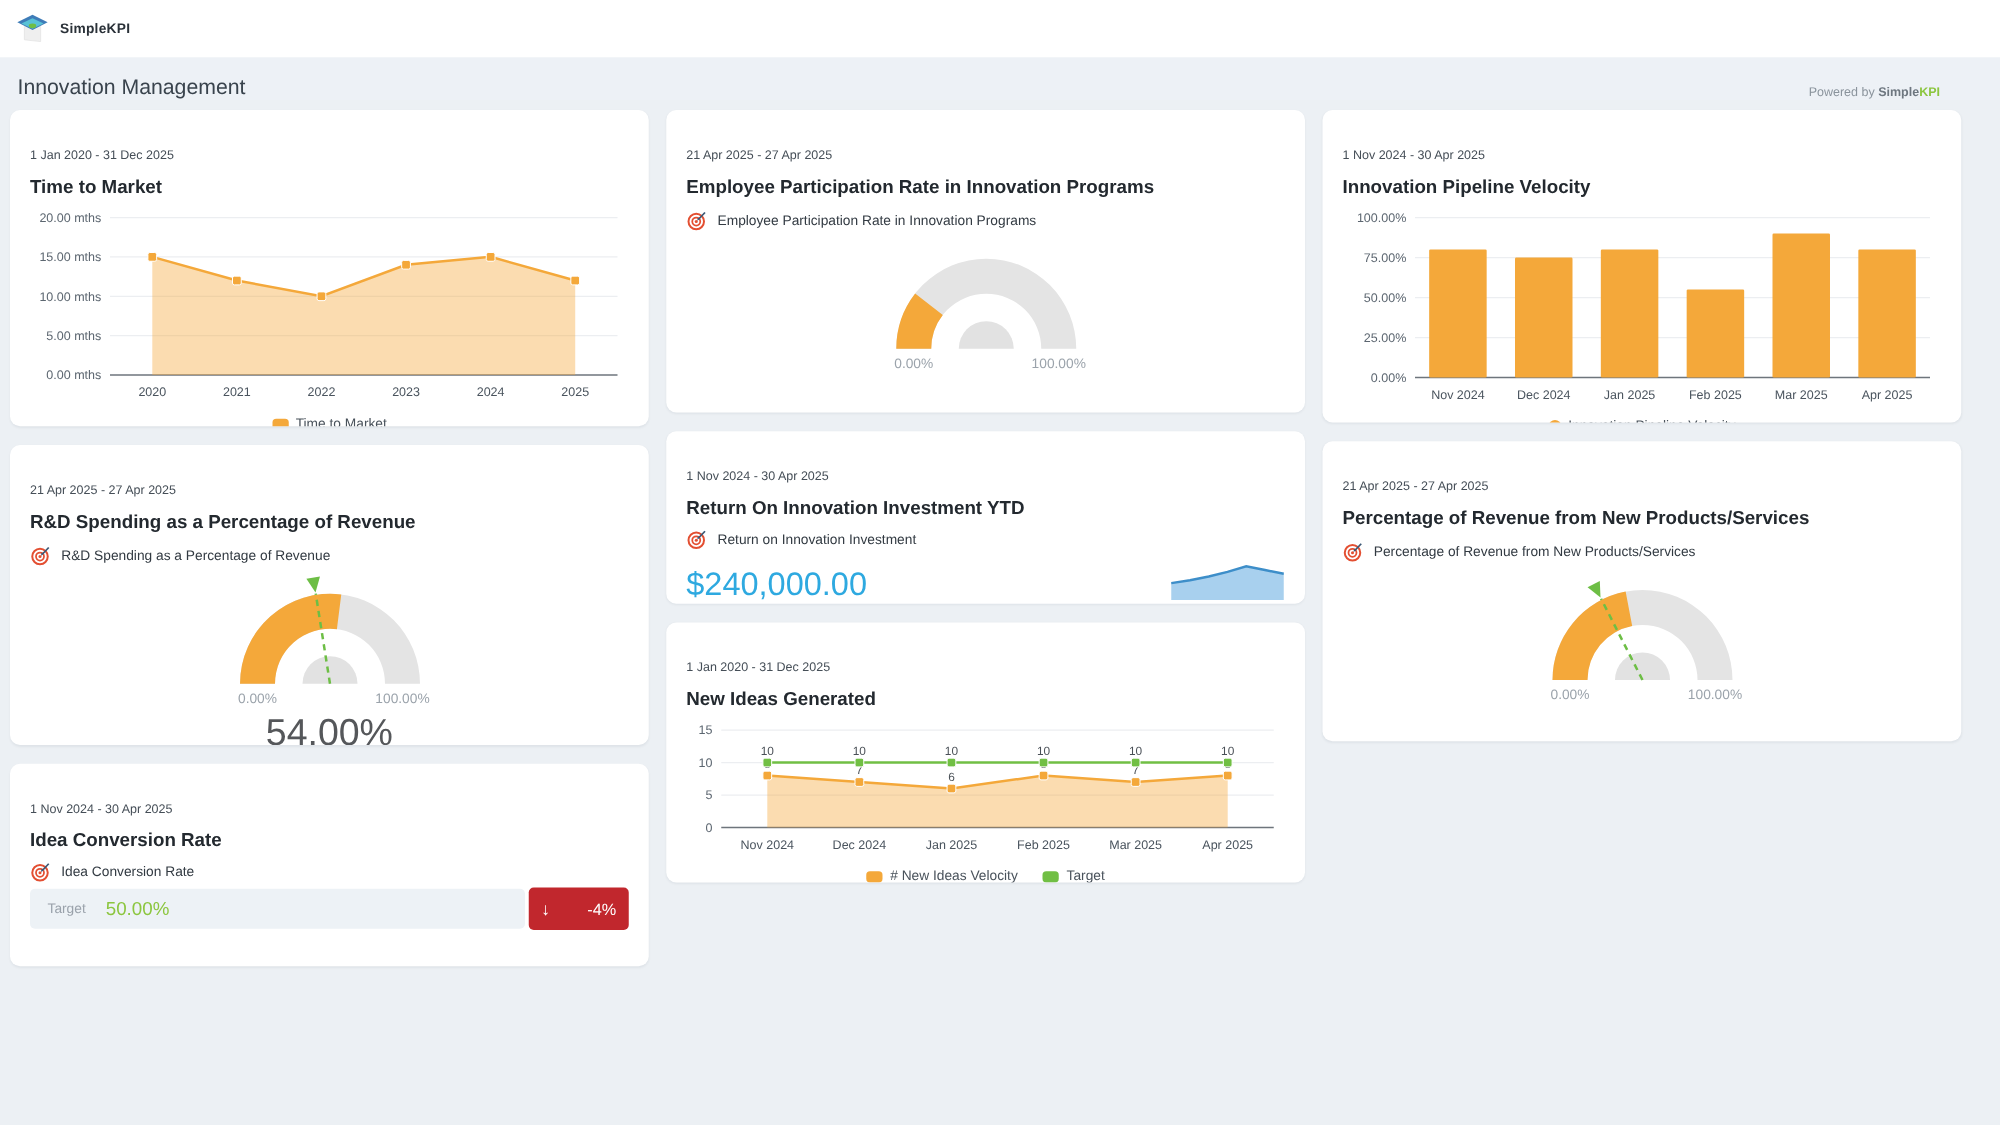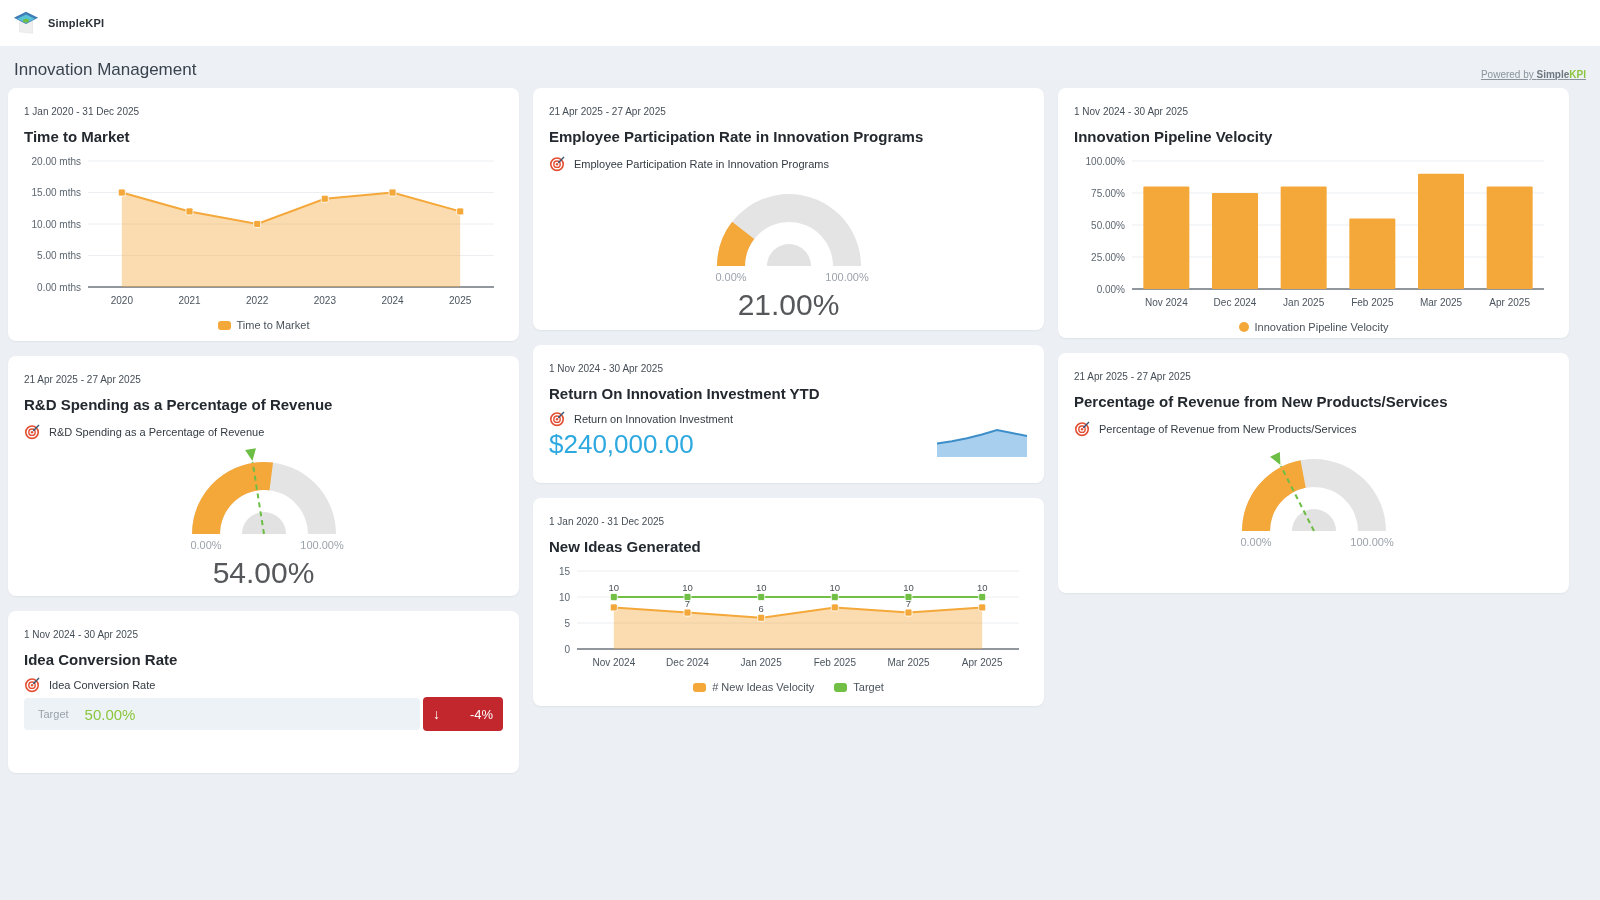--- a/index.html
+++ b/index.html
@@ -1,27 +1,27 @@
 <!DOCTYPE html>
 <html><head>
 <meta charset="utf-8">
 <style>
   html,body{margin:0;padding:0;}
   body{width:1600px;height:900px;background:#ECF0F4;font-family:"Liberation Sans",sans-serif;overflow:hidden;}
   .topbar{height:46px;background:#FFFFFF;display:flex;align-items:center;padding:0 12px;}
   .brand{font-size:11px;font-weight:700;color:#2A3138;margin-left:8px;letter-spacing:.2px;}
   .pagehead{height:34px;background:#EDF1F6;display:flex;align-items:flex-end;padding:0 14px;}
   .pagehead h1{font-size:17px;font-weight:400;color:#39434D;margin:0;flex:1;}
-  .powered{font-size:10px;color:#8A939C;text-decoration:underline;}
+  .powered{font-size:10px;color:#8A939C;margin-right:34px;}
   .powered span{white-space:pre;}
   .powered .pb-dark{color:#6E7780;font-weight:700;}
   .powered .pb-green{color:#8CC63F;font-weight:700;}
   .board{padding:8px 8px 0 8px;display:flex;gap:14px;align-items:flex-start;}
   .col{display:flex;flex-direction:column;gap:15px;width:511px;}
-  .card{background:#fff;border-radius:8px;padding:18px 16px;box-shadow:0 1px 2px rgba(20,30,50,.06);box-sizing:border-box;overflow:hidden;}
+  .card{background:#fff;border-radius:8px;padding:31px 16px;box-shadow:0 1px 2px rgba(20,30,50,.06);box-sizing:border-box;overflow:hidden;}
   .date{font-size:10px;color:#454E57;}
   .ctitle{margin-top:11px;font-size:15px;font-weight:700;color:#23292F;}
   .kpirow{margin-top:10px;display:flex;align-items:center;gap:8px;font-size:11px;color:#323A42;}
   .chart{margin-top:8px;}
   svg text{font-family:"Liberation Sans",sans-serif;}
   .legend{display:flex;justify-content:center;gap:20px;margin-top:4px;font-size:11px;color:#49525B;}
   .legend-item{display:flex;align-items:center;gap:6px;}
   .swatch{width:10px;height:10px;display:inline-block;}
   .swatch.circle{border-radius:50%;}
   .swatch.pill{width:13px;height:9px;border-radius:3px;}
@@ -168,38 +168,37 @@
         <span>Employee Participation Rate in Innovation Programs</span>
       </div>
       <div class="gauge-wrap">
         <div class="chart" style="margin-top:0"><svg width="240" height="112" viewBox="0 0 240 112">
               <path d="M48,91.99999999999999 A72,72 0 0 1 192,92 L164,92 A44,44 0 0 0 76,92 Z" fill="#E4E4E4"></path>
               <path d="M48,91.99999999999999 A72,72 0 0 1 63.10883910895029,47.8706921369857 L85.23317945546962,65.03208963926903 A44,44 0 0 0 76,92 Z" fill="#F4A83A"></path>
               <path d="M98,92 A22,22 0 0 1 142,92 Z" fill="#E2E2E2"></path>
               <text x="62" y="107" fill="#9BA3AB" font-size="11" text-anchor="middle">0.00%</text>
               <text x="178" y="107" fill="#9BA3AB" font-size="11" text-anchor="middle">100.00%</text>
             </svg></div>
-        <div class="gauge-value">21.00%</div>
       </div>
     </div>
 
     <div class="card" style="height:138px">
       <div class="date">1 Nov 2024 - 30 Apr 2025</div>
       <div class="ctitle">Return On Innovation Investment YTD</div>
       <div class="kpirow" style="margin-top:8px">
         <svg width="17" height="17" viewBox="0 0 17 17">
           <circle cx="8" cy="9.2" r="6.2" fill="#fff" stroke="#E34F32" stroke-width="1.6"></circle>
           <circle cx="8" cy="9.2" r="3.2" fill="#fff" stroke="#E34F32" stroke-width="1.4"></circle>
           <circle cx="8" cy="9.2" r="1.2" fill="#E34F32"></circle>
           <line x1="15" y1="2" x2="9.6" y2="7.6" stroke="#3B5875" stroke-width="1.4"></line>
           <path d="M8.8,8.8 L9.2,6.4 L11.6,6.2 Z" fill="#3B5875"></path>
         </svg>
         <span>Return on Innovation Investment</span>
       </div>
-      <div class="value-row" style="margin-top:0">
+      <div class="value-row" style="margin-top:10px">
         <span class="big-blue roi-value">$240,000.00</span>
         <span class="chart" style="margin:0"><svg width="92" height="30" viewBox="0 0 92 30">
               <path d="M1,16.5L16,14.25L31,11.25L46,7.5L61,3L76,6L91,9L91,30L1,30Z" fill="#A8D0EE"></path>
               <path d="M1,16.5L16,14.25L31,11.25L46,7.5L61,3L76,6L91,9" fill="none" stroke="#3D8EC9" stroke-width="2"></path>
             </svg></span>
       </div>
     </div>
 
     <div class="card" style="height:208px">
       <div class="date">1 Jan 2020 - 31 Dec 2025</div>

